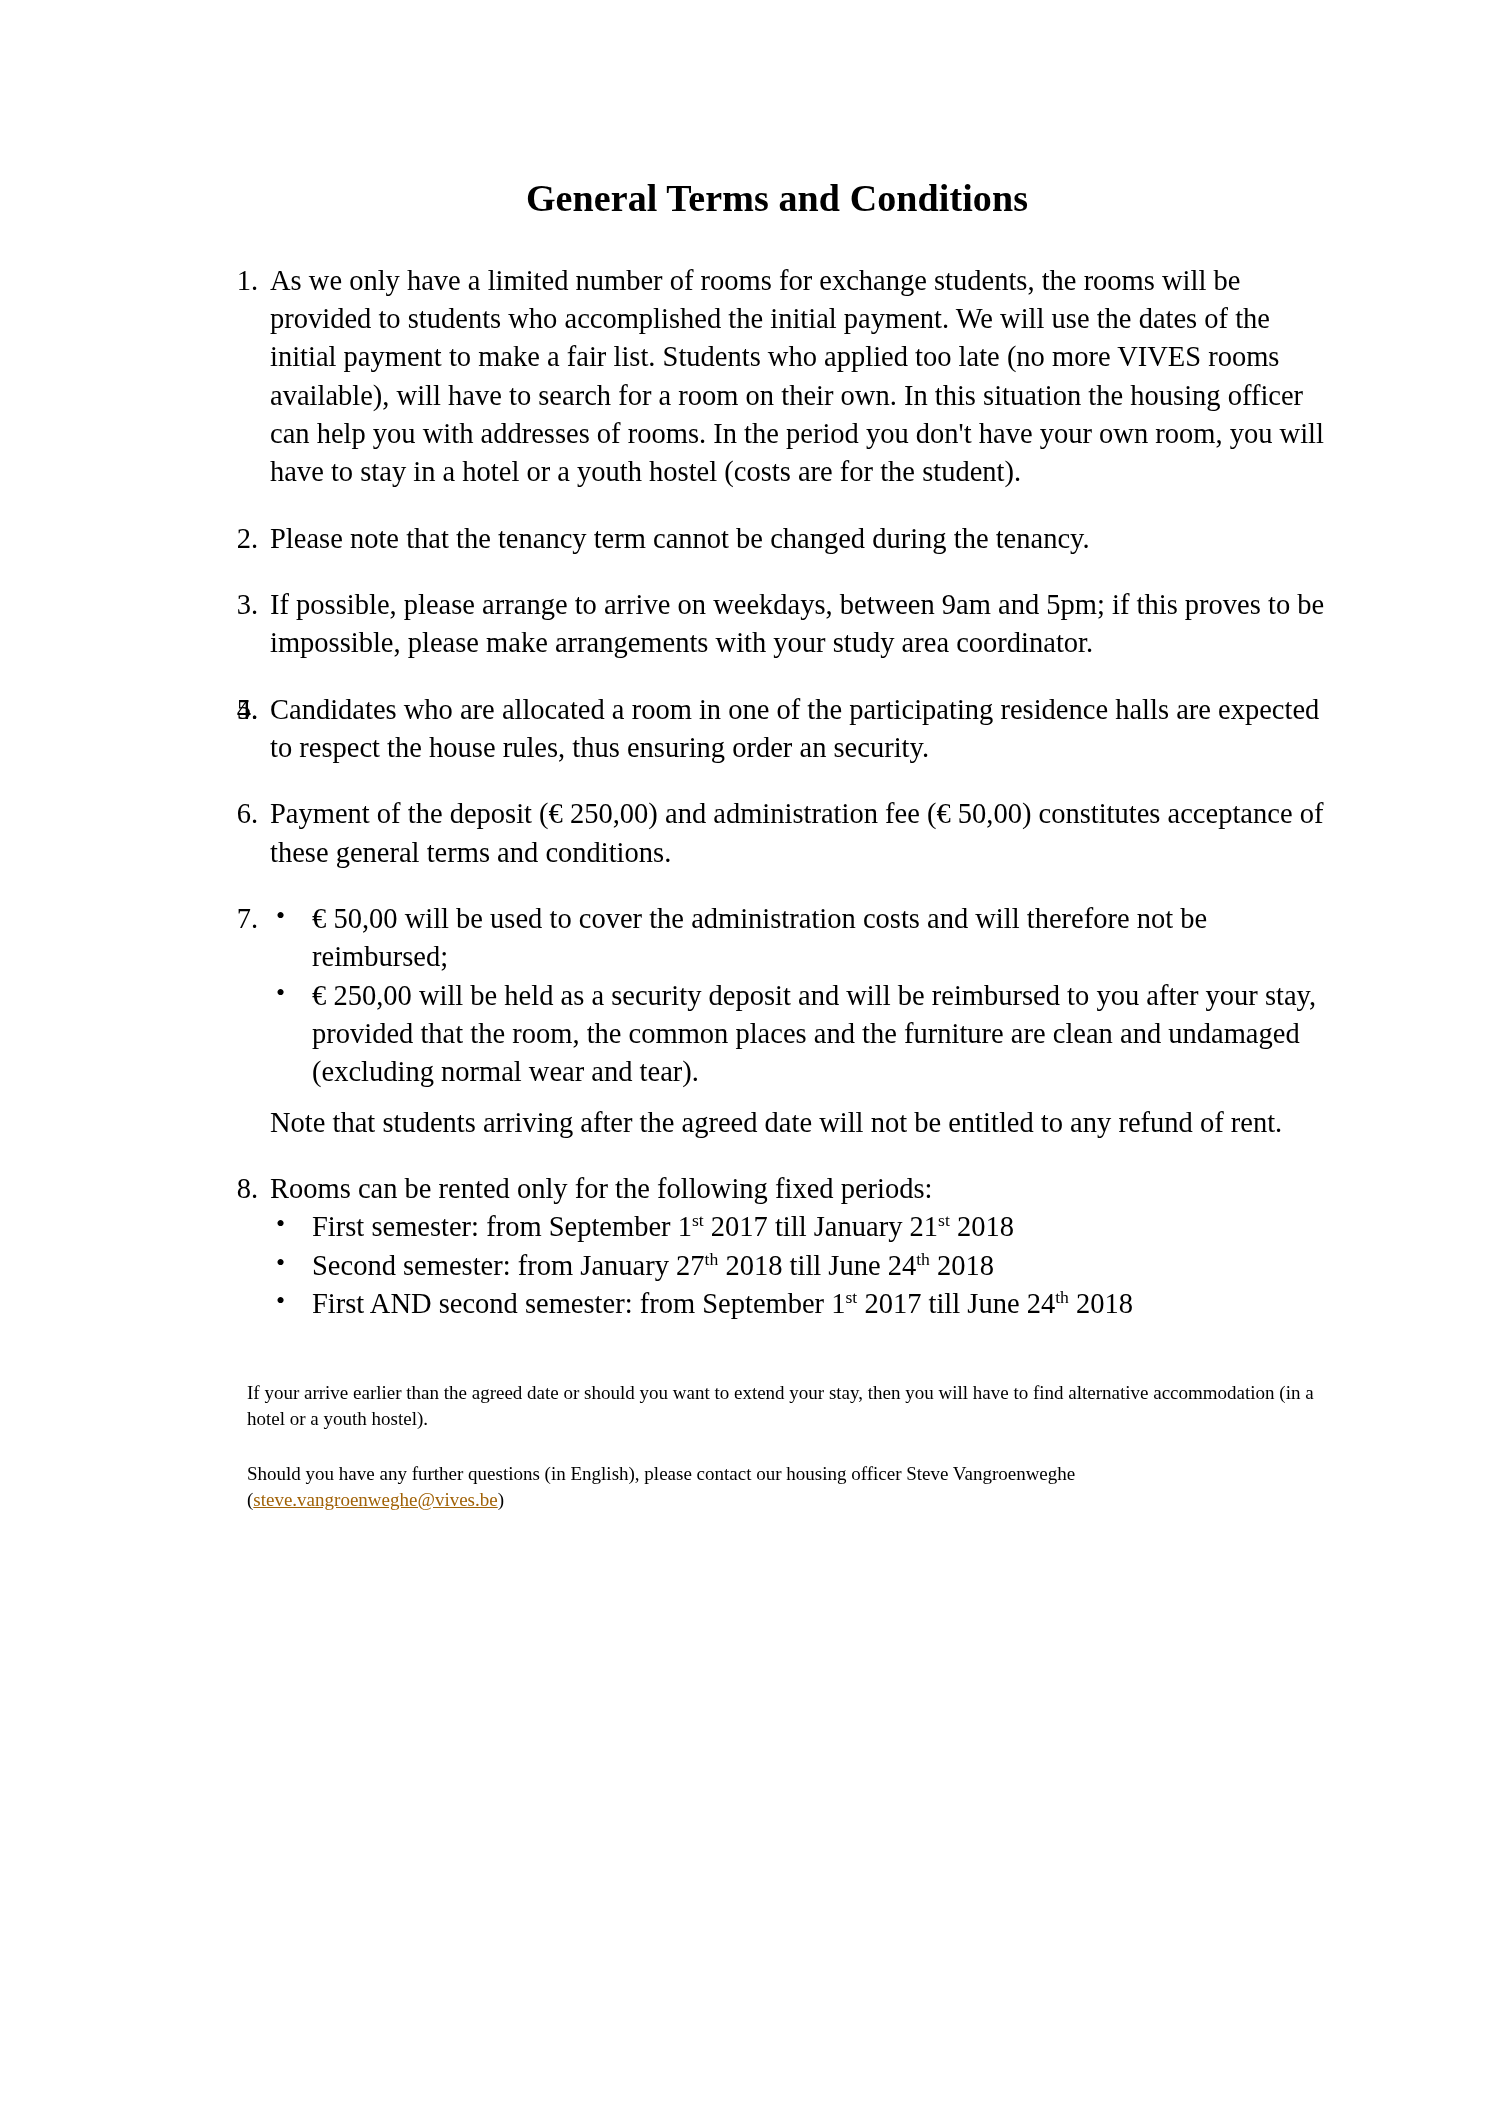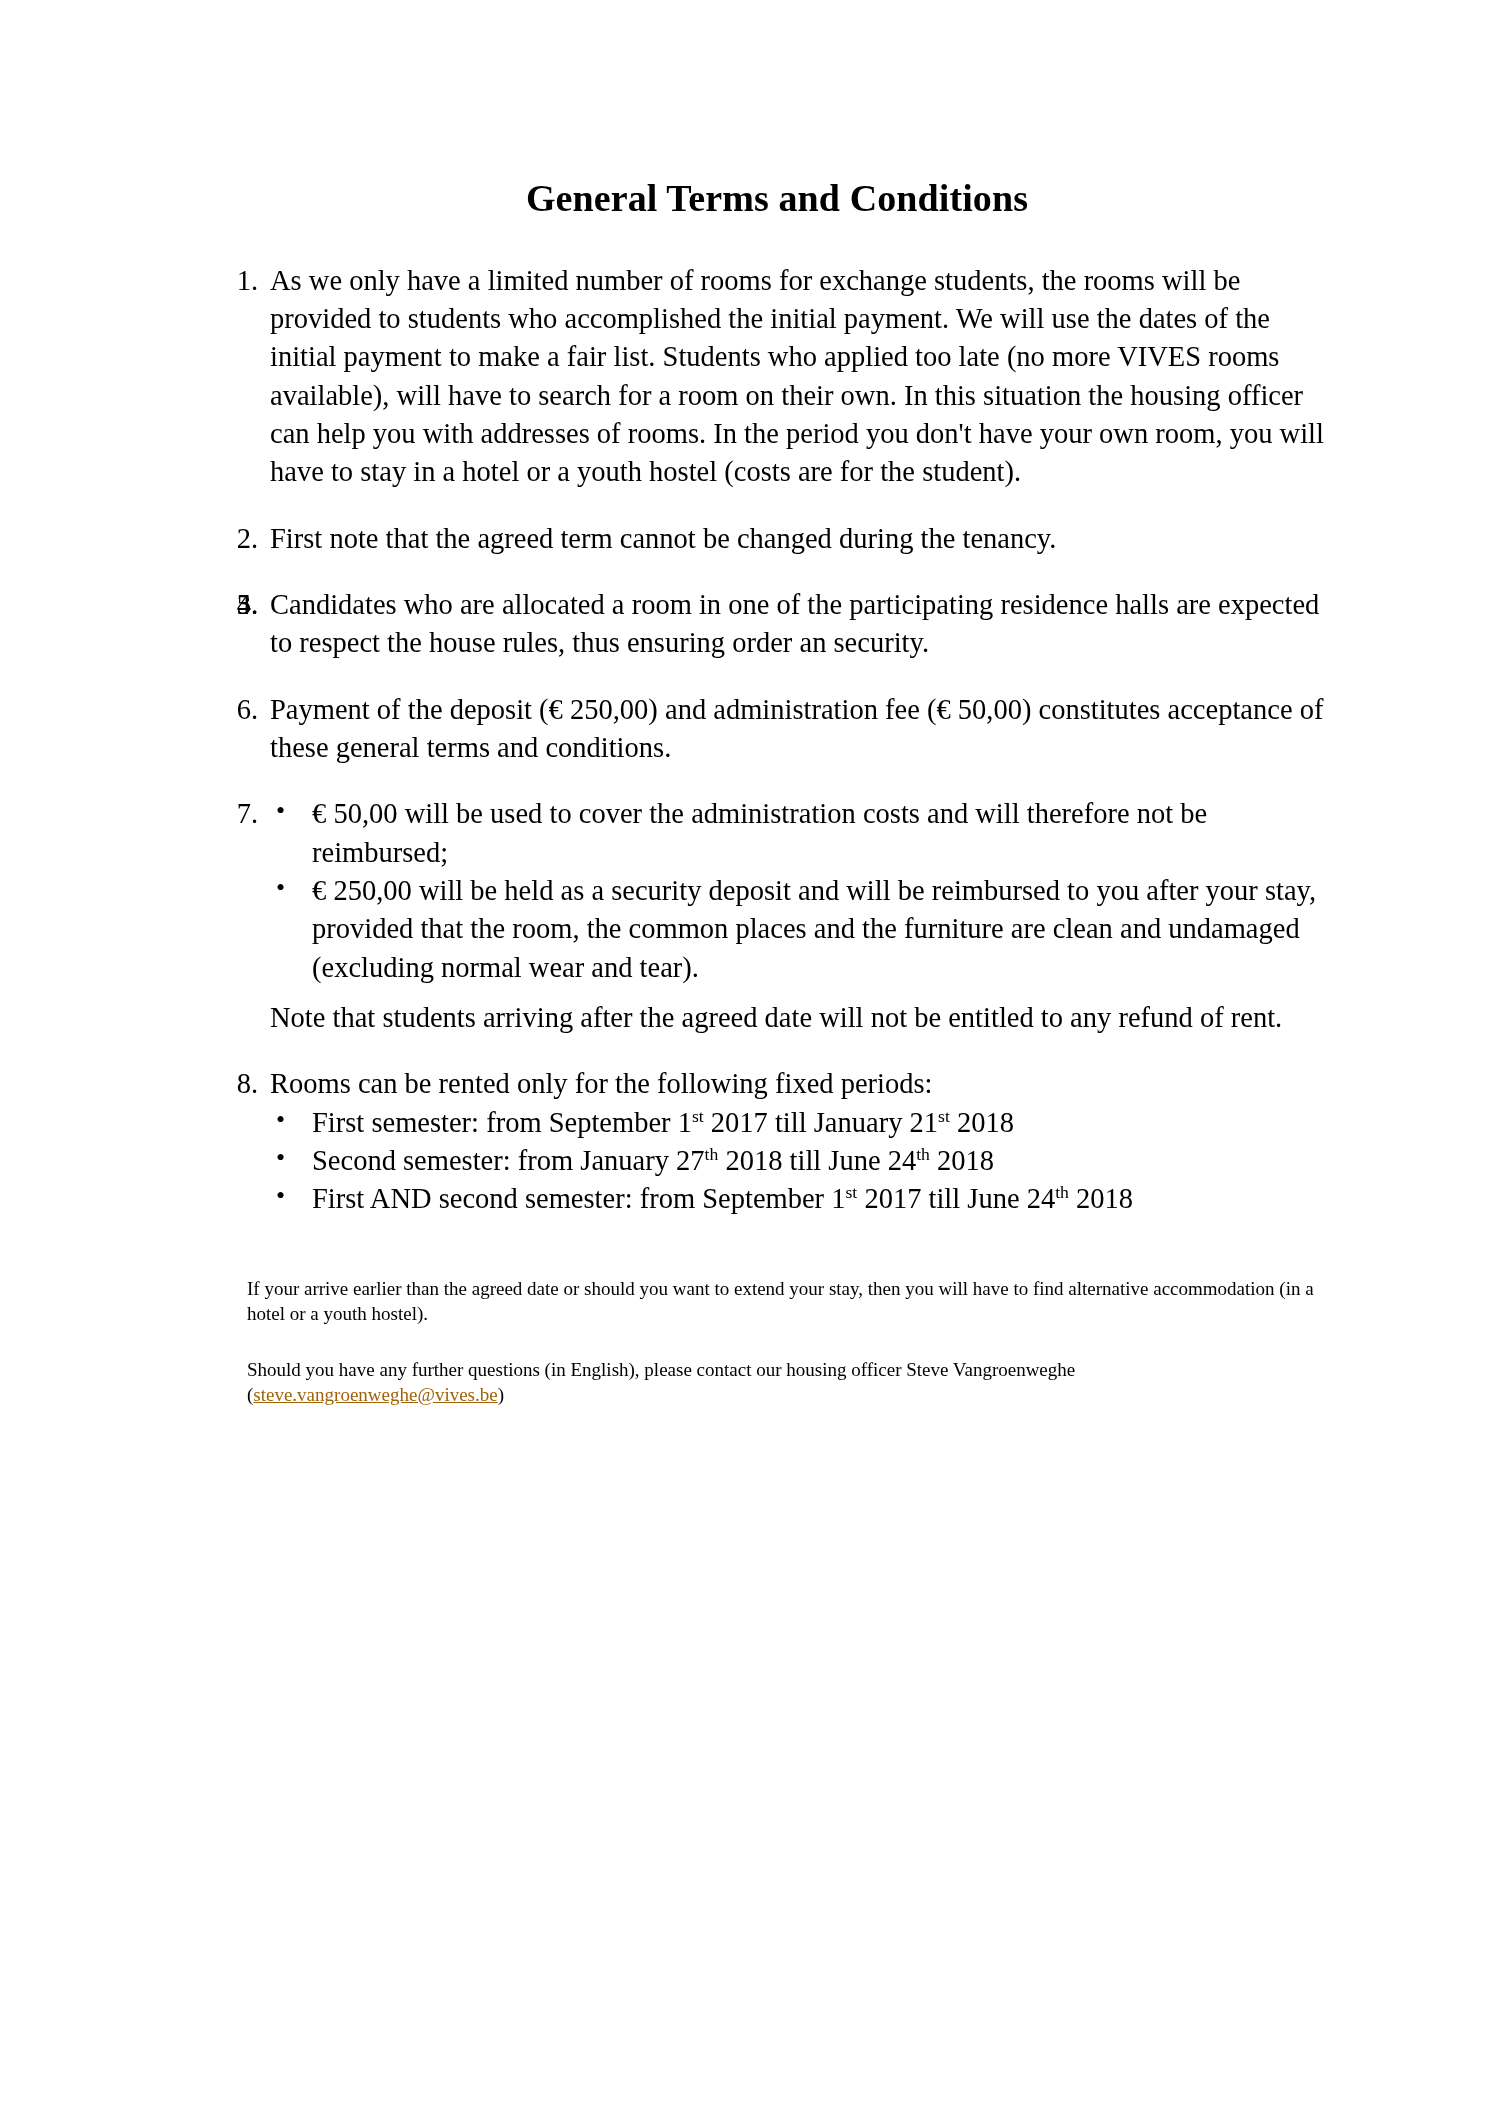--- a/index.html
+++ b/index.html
@@ -135,25 +135,25 @@
 
     <h1 class="doc-title">General Terms and Conditions</h1>
 
     <ol class="terms">
 
       <li>
         <span class="num">1.</span><span>As we only have a limited number of rooms for exchange students, the rooms will be provided to students who accomplished the initial payment. We will use the dates of the initial payment to make a fair list. Students who applied too late (no more VIVES rooms available), will have to search for a room on their own. In this situation the housing officer can help you with addresses of rooms. In the period you don't have your own room, you will have to stay in a hotel or a youth hostel (costs are for the student).</span>
       </li>
 
       <li>
-        <span class="num">2.</span><span>First note that the agreed term cannot be changed during the tenancy.</span>
-      </li>
-
-      <li>
-        <span class="num">3.</span>
+        <span class="num">2.</span><span>Please note that the tenancy term cannot be changed during the tenancy.</span>
+      </li>
+
+      <li>
+        <span class="num">3.</span><span>If possible, please arrange to arrive on weekdays, between 9am and 5pm; if this proves to be impossible, please make arrangements with your study area coordinator.</span>
       </li>
 
       <li>
         <span class="num">4.</span>
       </li>
 
       <li>
         <span class="num">5.</span><span>Candidates who are allocated a room in one of the participating residence halls are expected to respect the house rules, thus ensuring order an security.</span>
       </li>
 

